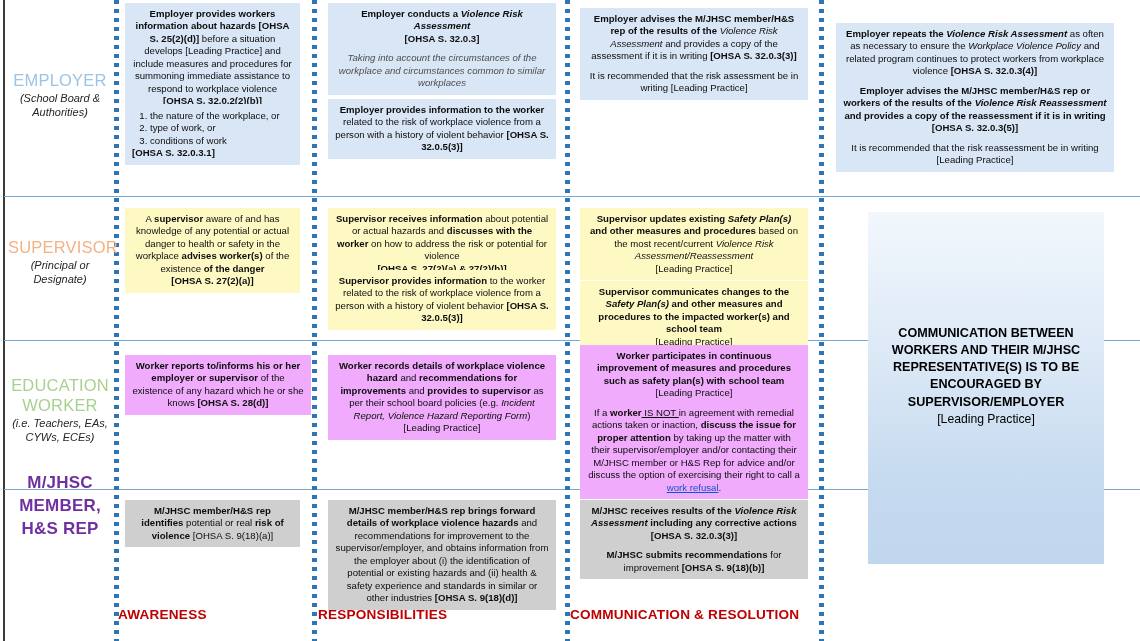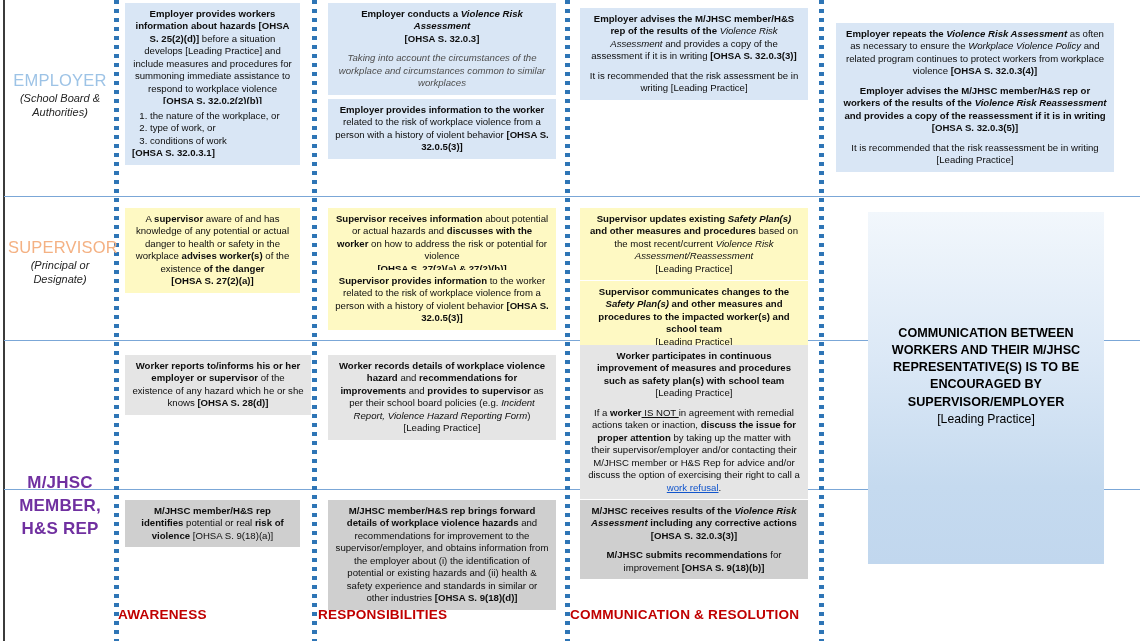--- a/index.html
+++ b/index.html
@@ -69,21 +69,21 @@
   .card {
     position: absolute;
     box-sizing: border-box;
     padding: 5px 7px;
     text-align: center;
     font-size: 9.6px;
     line-height: 1.30;
   }
   .card.blue  { background: #d9e6f5; }
   .card.amber { background: #fef9c3; }
-  .card.green { background: #e5e5e5; }
+  .card.green { background: #f0abfc; }
   .card.grey  { background: #cfcfcf; }
 
   .card p { margin: 0 0 0 0; }
   .card p + p { margin-top: 7px; }
   .card b { font-weight: 700; }
   .card i { font-style: italic; }
   .card .muted { color: #4d4d4d; font-style: italic; }
   .card .lnk { color: #1155cc; text-decoration: underline; }
   .card .udl { text-decoration: underline; }
 
@@ -141,20 +141,24 @@
   <div class="rowlabel rl-employer">
     <div class="title">EMPLOYER</div>
     <div class="sub">(School Board &amp; Authorities)</div>
   </div>
 
   <div class="rowlabel rl-supervisor">
     <div class="title">SUPERVISOR</div>
     <div class="sub">(Principal or Designate)</div>
   </div>
 
+  <div class="rowlabel rl-worker">
+    <div class="title">EDUCATION WORKER</div>
+    <div class="sub">(i.e. Teachers, EAs, CYWs, ECEs)</div>
+  </div>
 
   <div class="rowlabel rl-mjhsc">
     <div class="title">M/JHSC MEMBER, H&amp;S REP</div>
   </div>
 
   <div class="card blue" style="left:125px; top:3px; width:175px;">
     <p><b>Employer provides workers information about hazards [OHSA S. 25(2)(d)]</b><span> before a situation develops [Leading Practice] and include measures and procedures for summoning immediate assistance to respond to workplace violence </span><b>[OHSA S. 32.0.2(2)(b)]</b></p>
   </div>
 
   <div class="card blue" style="left:125px; top:104px; width:175px; text-align:left;">

